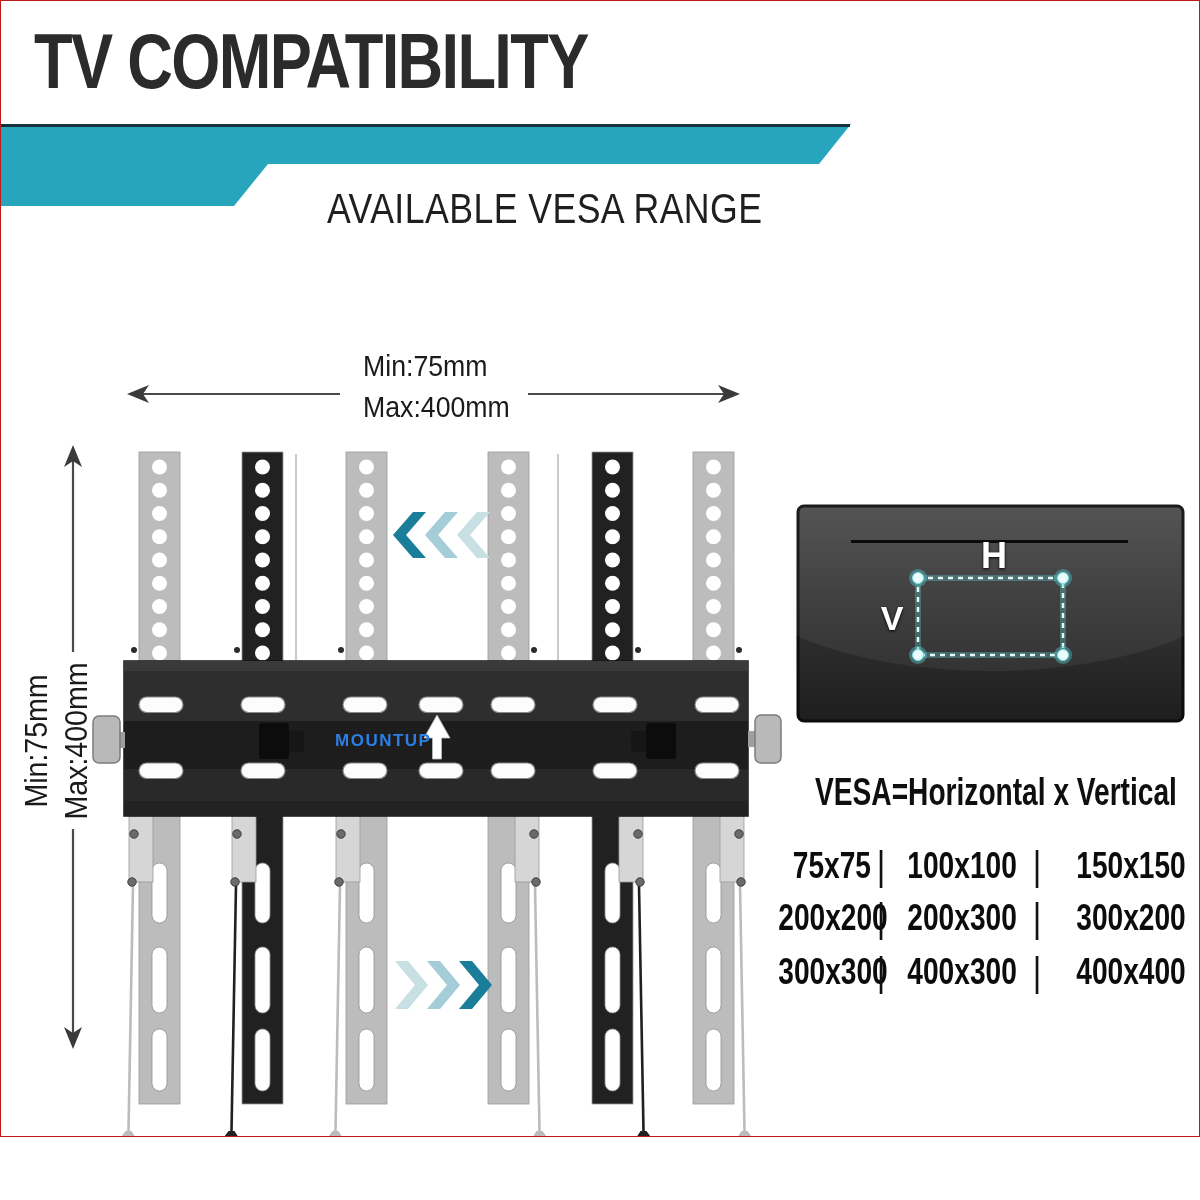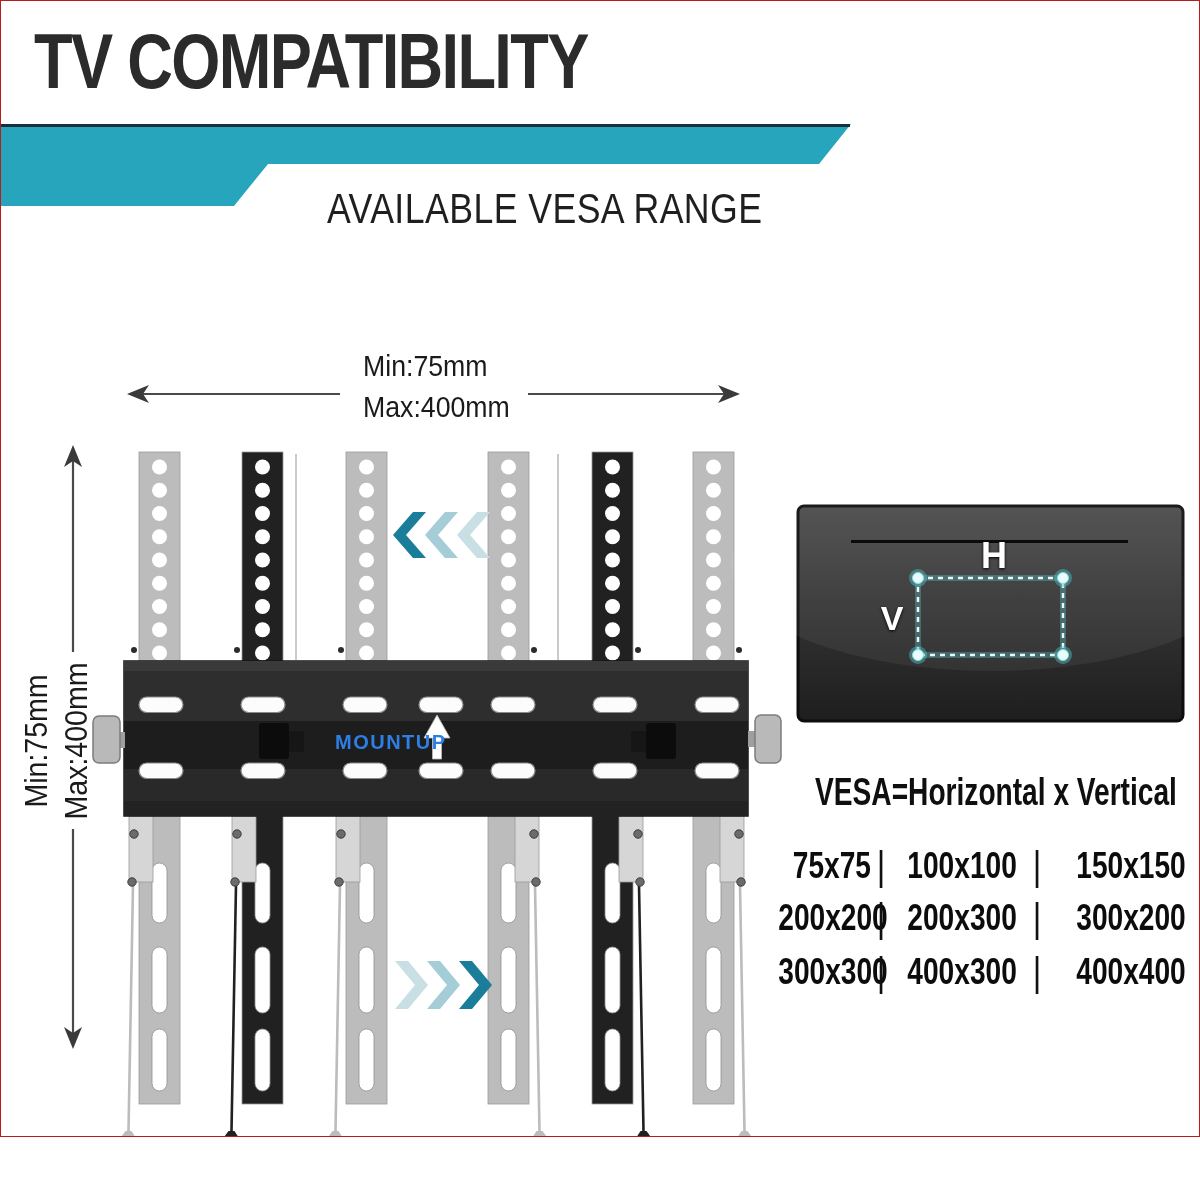--- a/index.html
+++ b/index.html
@@ -22,21 +22,21 @@
   }
   .dim-label.h1{left:362px;top:349px;}
   .dim-label.h2{left:362px;top:390px;}
   .vdim{
     font-size:31px;color:#1a1a1a;
     transform:translate(-50%,-50%) rotate(-90deg) scaleX(0.92);
   }
   .vdim.v1{left:36px;top:740px;}
   .vdim.v2{left:76px;top:740px;}
   .brand{
-    left:334px;top:730px;font-size:20px;font-weight:800;letter-spacing:1.5px;
+    left:334px;top:730px;font-size:17px;font-weight:800;letter-spacing:1.5px;
     color:#2d7ee5;transform:scaleX(1.0);transform-origin:left top;
   }
   .panel-label{
     font-weight:700;color:#ffffff;text-shadow:0 1px 3px #000;
     transform:translate(-50%,-50%);
   }
   .panel-label.h{left:993px;top:555px;font-size:36px;}
   .panel-label.v{left:891px;top:617px;font-size:34px;}
   .formula{
     left:995px;top:791px;font-size:38px;font-weight:700;color:#0f0f0f;

